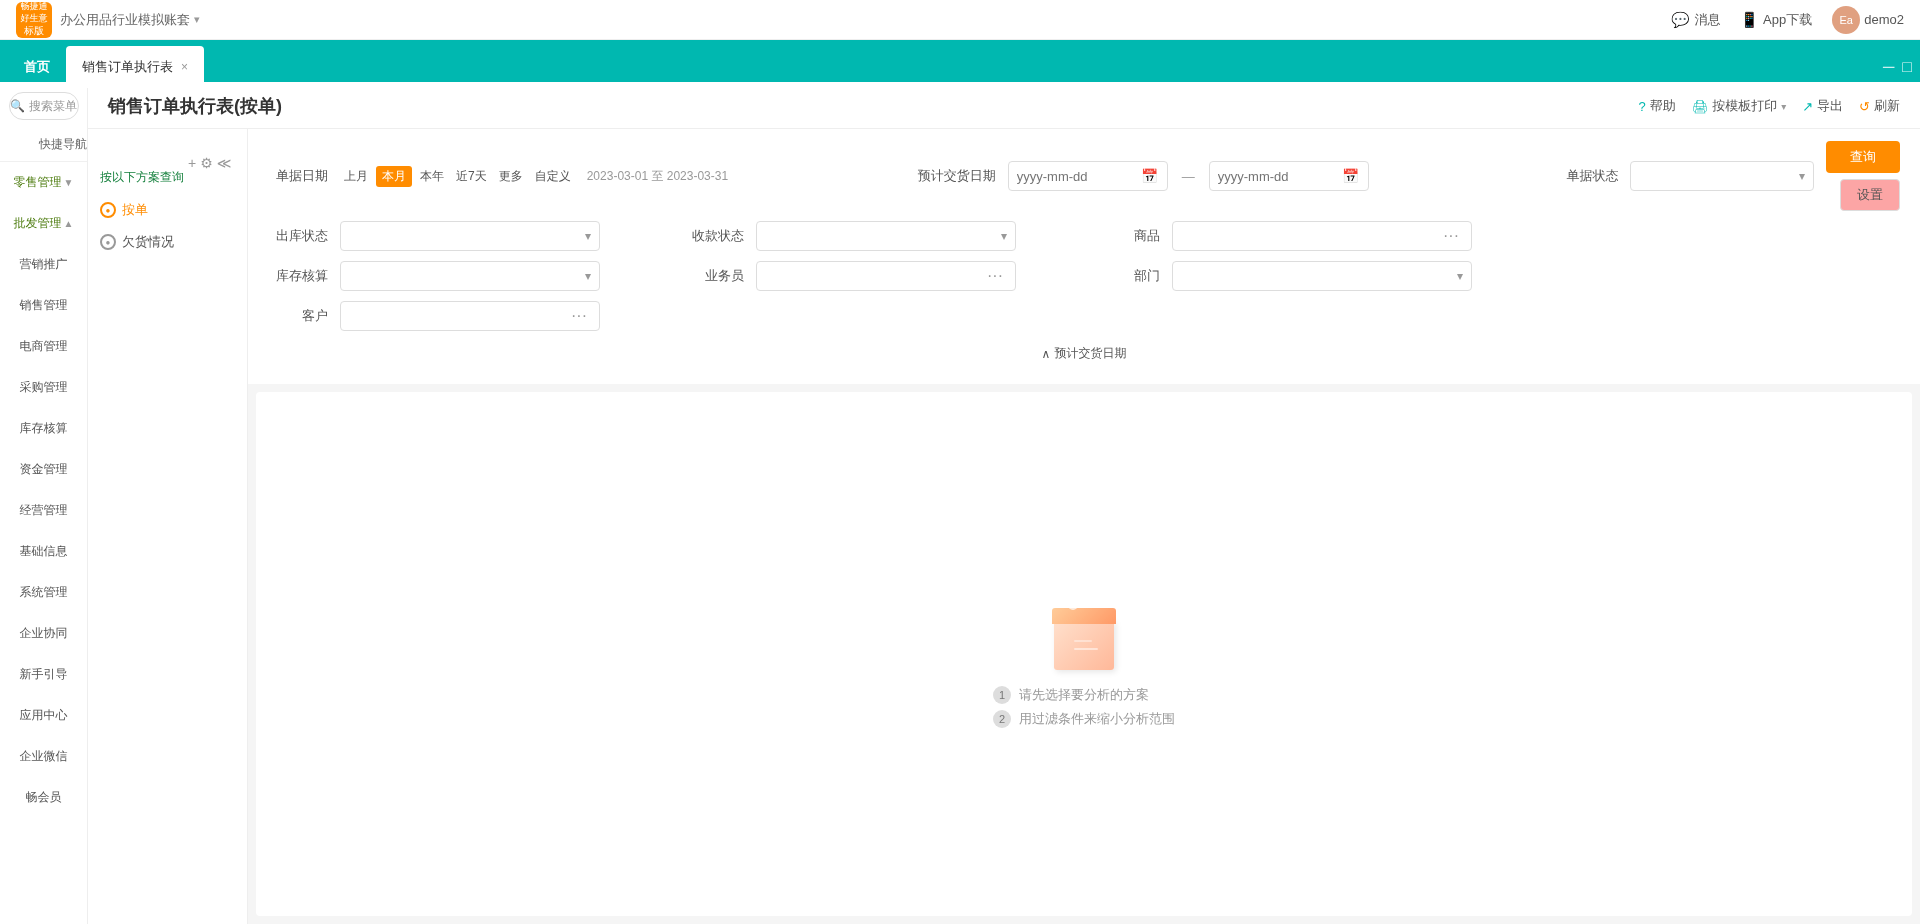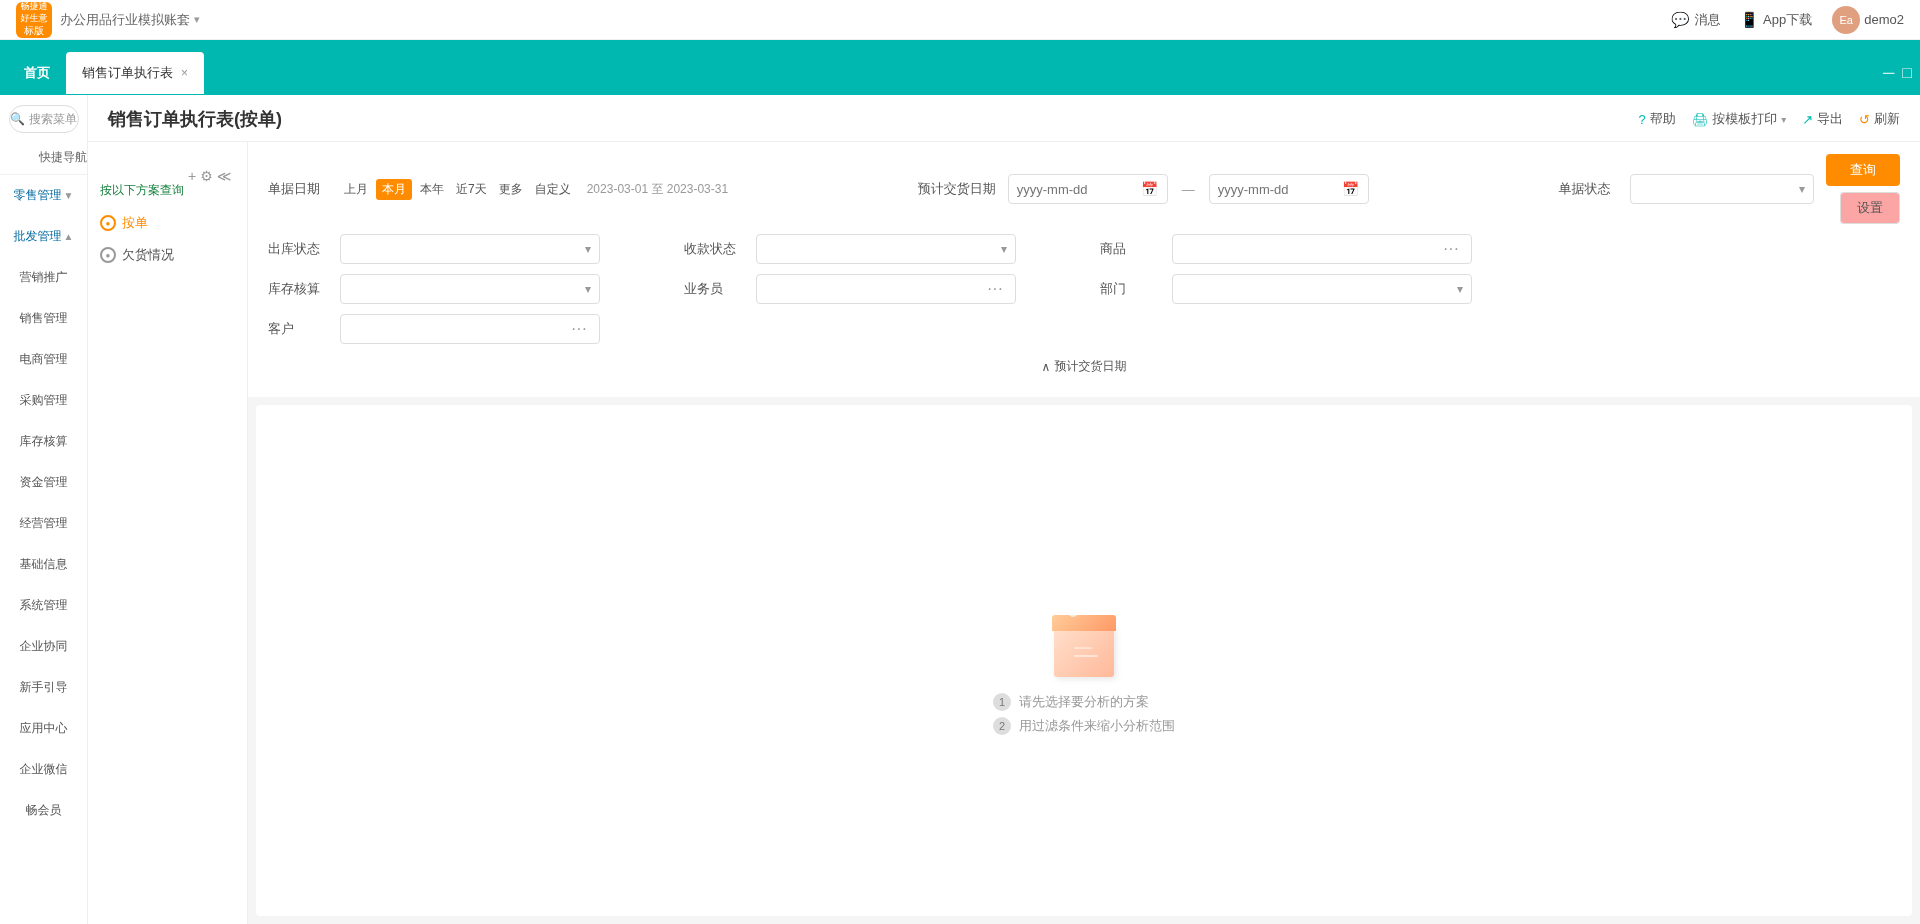--- a/index.html
+++ b/index.html
@@ -9,40 +9,40 @@
     .app-container { display: flex; flex-direction: column; height: 924px; width: 1920px; }
     .top-bar { height: 40px; background: #fff; display: flex; align-items: center; padding: 0 16px; justify-content: space-between; border-bottom: 1px solid #eee; flex-shrink: 0; }
     .top-bar-left { display: flex; align-items: center; gap: 8px; }
     .logo { width: 36px; height: 36px; background: #ff8c00; border-radius: 6px; display: flex; align-items: center; justify-content: center; color: #fff; font-size: 10px; font-weight: normal; text-align: center; line-height: 1.2; }
     .top-bar-right { display: flex; align-items: center; gap: 20px; color: #555; font-size: 13px; }
     .top-bar-right .icon-btn { display: flex; align-items: center; gap: 4px; cursor: pointer; color: #555; }
     .avatar { width: 28px; height: 28px; border-radius: 50%; background: #e0a080; display: flex; align-items: center; justify-content: center; color: #fff; font-size: 11px; }
     .dropdown-selector { display: flex; align-items: center; gap: 4px; color: #666; font-size: 13px; cursor: pointer; }
 
     
-    .tab-bar { height: 55px; background: #00b8b0; display: flex; align-items: center; padding: 11px 0 0 8px; flex-shrink: 0; }
+    .tab-bar { height: 42px; background: #00b8b0; display: flex; align-items: center; padding: 11px 0 0 8px; flex-shrink: 0; }
     .tab { padding: 0 16px; height: 42px; display: flex; align-items: center; font-size: 13px; color: rgba(255,255,255,0.85); cursor: pointer; position: relative; }
     .tab.home { color: #fff; font-weight: bold; }
     .tab.active { background: #fff; color: #333; border-radius: 4px 4px 0 0; }
     .tab-close { margin-left: 8px; color: #999; cursor: pointer; font-size: 12px; }
     .tab-bar-right { margin-left: auto; display: flex; align-items: center; gap: 8px; padding-right: 8px; }
     .tab-bar-icon { color: rgba(255,255,255,0.85); cursor: pointer; font-size: 16px; }
 
     
     .main-content { display: flex; flex: 1; overflow: hidden; }
 
     
     .sidebar { width: 88px; background: #fff; border-right: 1px solid #eee; display: flex; flex-direction: column; overflow-y: auto; flex-shrink: 0; }
     .sidebar-search { padding: 10px 8px; display: flex; align-items: center; justify-content: center; }
     .sidebar-search-btn { width: 70px; height: 28px; border: 1px solid #ddd; border-radius: 14px; display: flex; align-items: center; justify-content: center; gap: 4px; color: #999; font-size: 12px; cursor: pointer; }
     .sidebar-quick-nav { padding: 6px 0 6px 0; text-align: right; font-size: 12px; color: #666; cursor: pointer; border-bottom: 1px solid #f0f0f0; padding-bottom: 8px; }
     .sidebar-item { padding: 12px 4px; text-align: center; font-size: 12px; color: #555; cursor: pointer; display: flex; flex-direction: column; align-items: center; gap: 2px; }
     .sidebar-item.has-arrow { flex-direction: row; justify-content: center; gap: 2px; }
     .sidebar-item .arrow { font-size: 10px; color: #999; }
-    .sidebar-section-label { font-size: 12px; color: #0369a1; font-weight: 500; }
+    .sidebar-section-label { font-size: 12px; color: #4d7c0f; font-weight: 500; }
 
     
     .page-area { flex: 1; display: flex; flex-direction: column; overflow: hidden; }
 
     
     .content-split { display: flex; flex: 1; overflow: hidden; }
     .left-panel { width: 160px; background: #fff; border-right: 1px solid #eee; flex-shrink: 0; padding: 10px 0; }
     .left-panel-header { display: flex; align-items: center; padding: 0 8px 8px 12px; gap: 4px; font-size: 12px; color: #555; }
     .left-panel-header .panel-title { font-weight: 500; color: #15803d; margin-top: 30px; }
     .left-panel-header .icon-btn-small { cursor: pointer; color: #999; font-size: 14px; }
@@ -55,21 +55,21 @@
     .right-content { flex: 1; display: flex; flex-direction: column; overflow: hidden; background: #f5f5f5; }
 
     
     .page-header { background: #fff; padding: 12px 20px 0 20px; border-bottom: 1px solid #eee; }
     .page-title { font-size: 18px; font-weight: bold; color: #333; }
     .page-header-actions { display: flex; align-items: center; gap: 16px; }
     .action-btn { display: flex; align-items: center; gap: 4px; color: #555; font-size: 13px; cursor: pointer; }
 
     
     .filter-section { background: #fff; padding: 12px 20px; flex-shrink: 0; }
-    .filter-label { font-size: 13px; color: #555; min-width: 60px; flex-shrink: 0; }
+    .filter-label { font-size: 13px; color: #555; min-width: 60px; text-align: right; flex-shrink: 0; }
     .date-shortcut { font-size: 12px; color: #555; cursor: pointer; padding: 2px 4px; }
     .date-shortcut.active { background: #ff8c00; color: #fff; border-radius: 3px; padding: 2px 6px; }
     .date-range-text { font-size: 12px; color: #999; }
     .filter-select { display: flex; align-items: center; border: 1px solid #ddd; border-radius: 4px; height: 30px; padding: 0 8px; gap: 4px; flex: 1; max-width: 260px; cursor: pointer; }
     .filter-select-text { flex: 1; font-size: 13px; color: #999; }
     .filter-select-arrow { color: #999; font-size: 12px; }
     .filter-dots { color: #999; cursor: pointer; font-size: 16px; padding: 0 4px; }
     .filter-dash { color: #999; padding: 0 2px; }
     .date-input-box { display: flex; align-items: center; border: 1px solid #ddd; border-radius: 4px; height: 30px; padding: 0 8px; gap: 4px; width: 160px; }
     .date-input-box input { border: none; outline: none; font-size: 13px; color: #999; width: 100%; }

